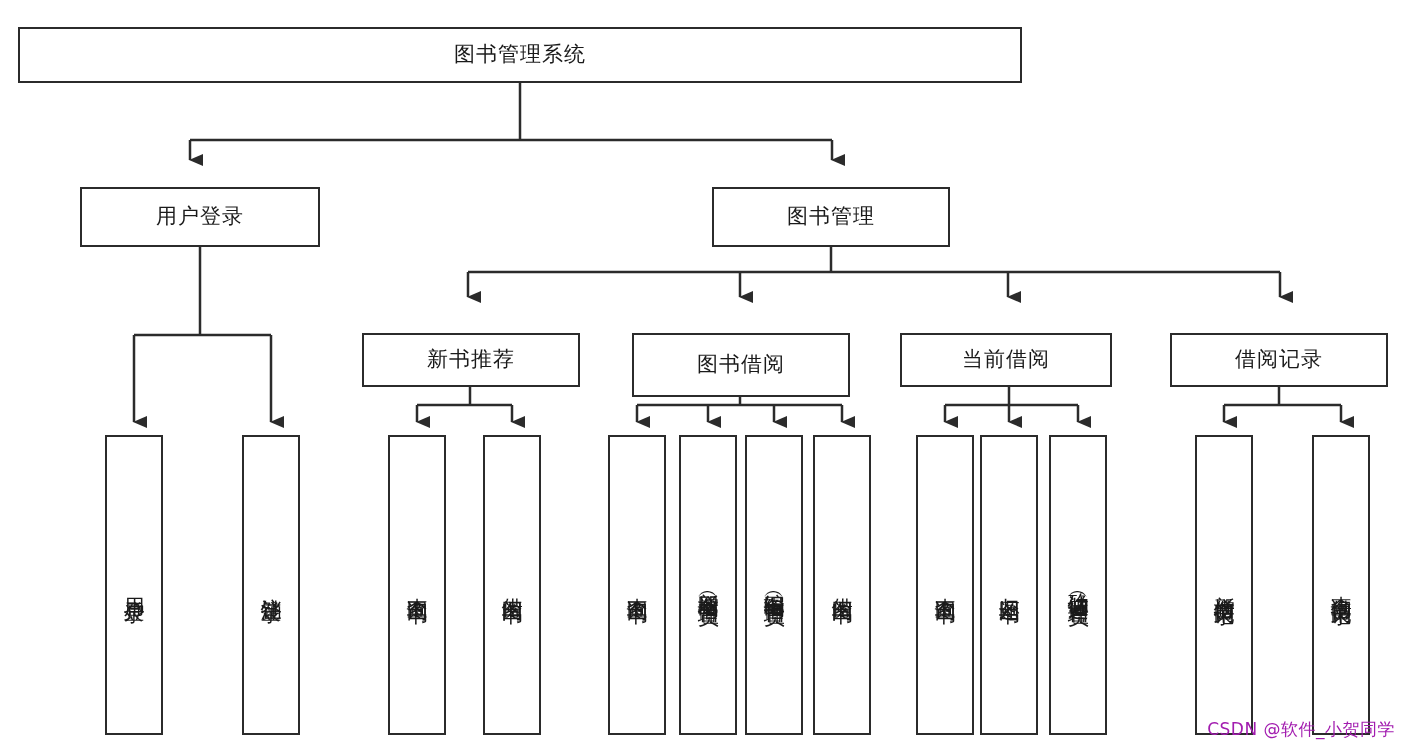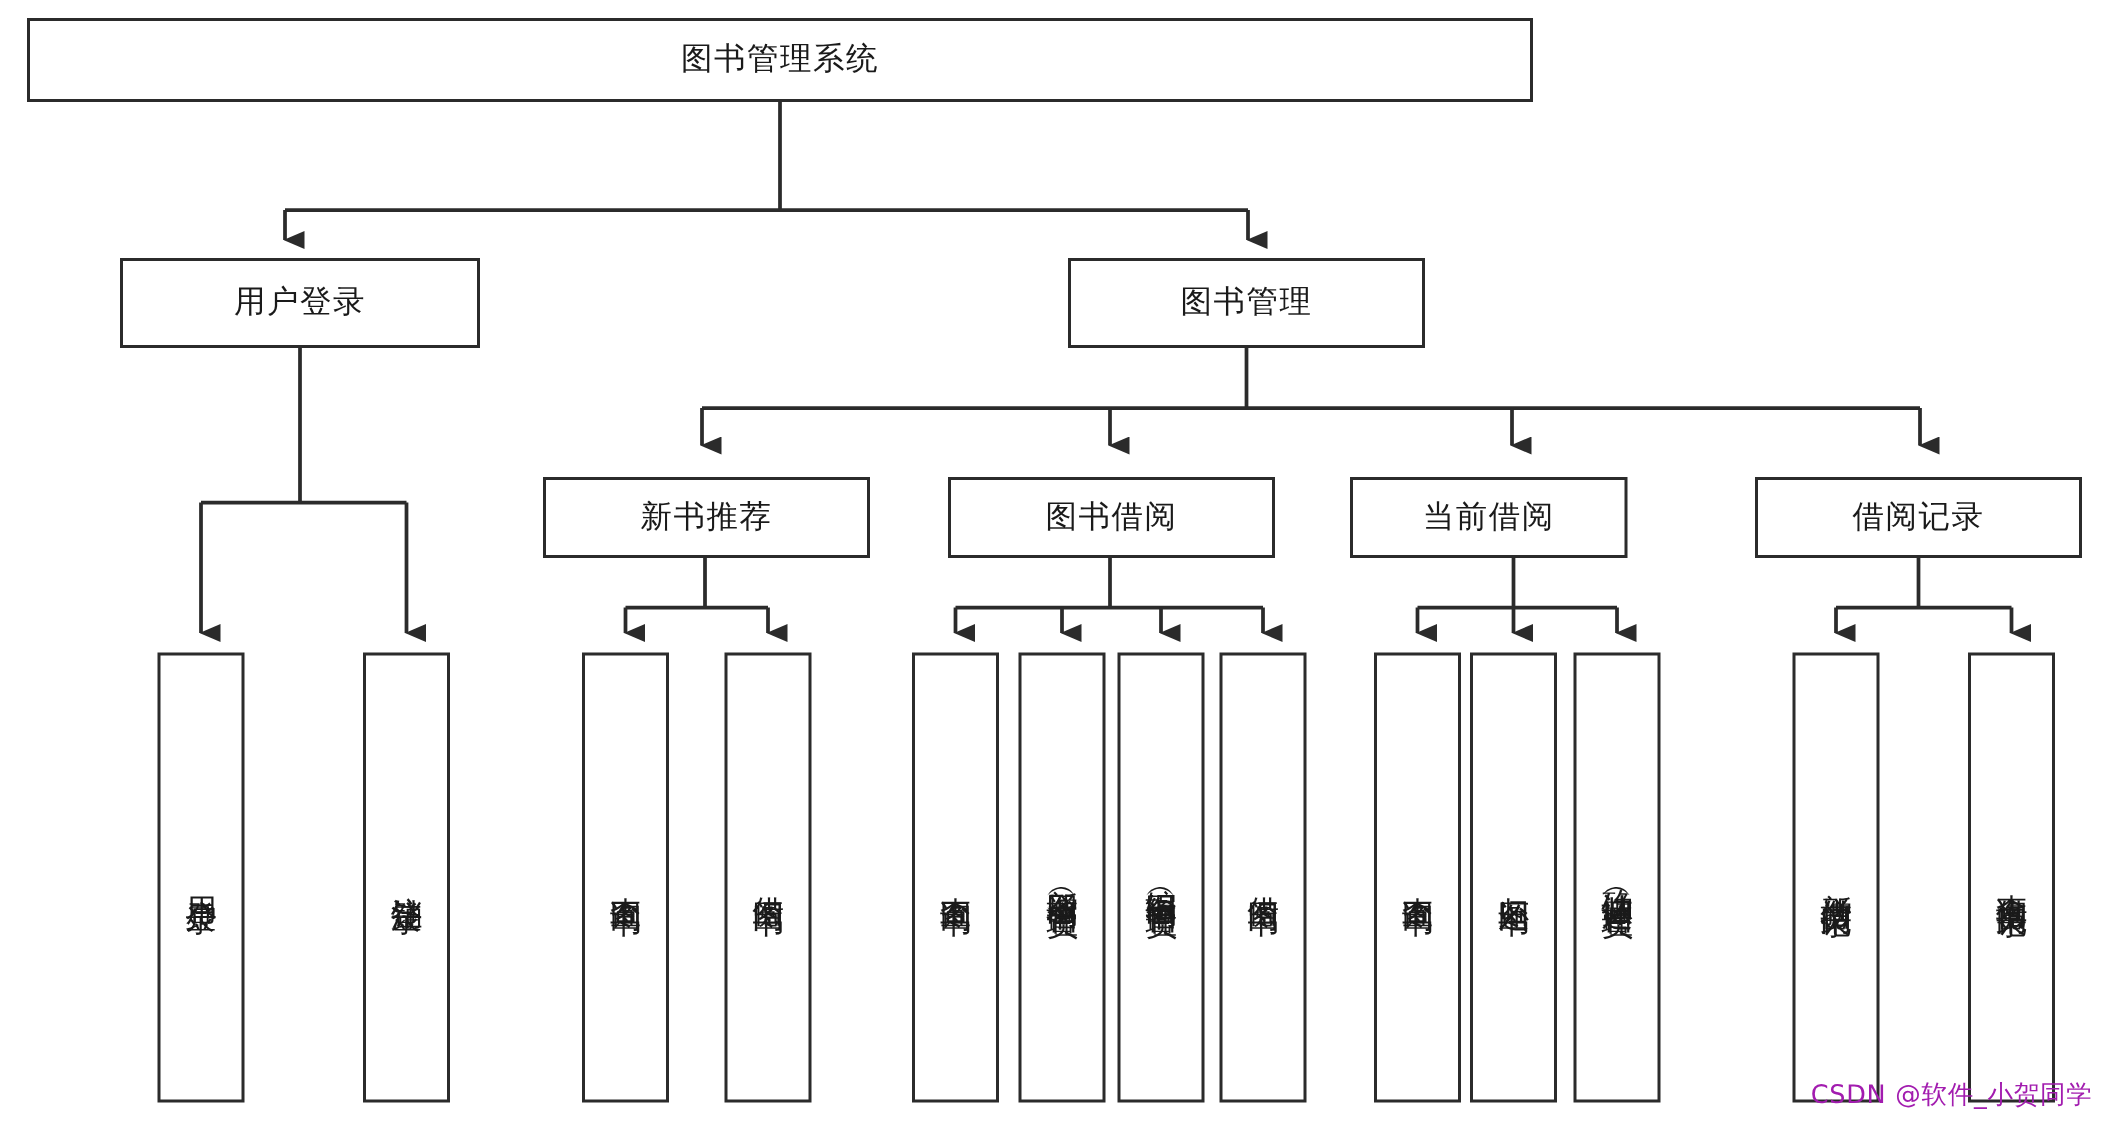--- a/index.html
+++ b/index.html
@@ -34,20 +34,21 @@
     display: flex;
     align-items: center;
     justify-content: center;
     color: #1a1a1a;
   }
   .node-h {
     font-size: 21px;
     line-height: 1.2;
     letter-spacing: 1px;
     white-space: nowrap;
+    margin-top: 15px;
   }
   .node-v {
     writing-mode: vertical-rl;
     text-orientation: upright;
     font-size: 21px;
     line-height: 1.25;
     letter-spacing: 2px;
     white-space: nowrap;
   }
   .node-v .txt {
@@ -127,24 +128,24 @@
   <div class="node node-h" style="left:80px; top:172px; width:240px; height:60px;">
     <span class="txt">用户登录</span>
   </div>
   <div class="node node-h" style="left:362px; top:318px; width:218px; height:54px;">
     <span class="txt">新书推荐</span>
   </div>
 
   <div class="node node-h" style="left:712px; top:172px; width:238px; height:60px;">
     <span class="txt">图书管理</span>
   </div>
-  <div class="node node-h" style="left:632px; top:318px; width:218px; height:54px;">
+  <div class="node node-h" style="left:632px; top:318px; width:218px; height:64px;">
     <span class="txt">图书借阅</span>
   </div>
-  <div class="node node-h" style="left:900px; top:318px; width:185px; height:54px;text-align:center;">
+  <div class="node node-h" style="left:900px; top:318px; width:212px; height:54px;text-align:center;">
     <span class="txt">当前借阅</span>
   </div>
   <div class="node node-h" style="left:1170px; top:318px; width:218px; height:54px;">
     <span class="txt">借阅记录</span>
   </div>
 
   <div class="node node-v" style="left:105px; top:435px; width:58px; height:300px;">
     <span class="txt">用户登录</span>
   </div>
   <div class="node node-v" style="left:242px; top:435px; width:58px; height:300px;">

